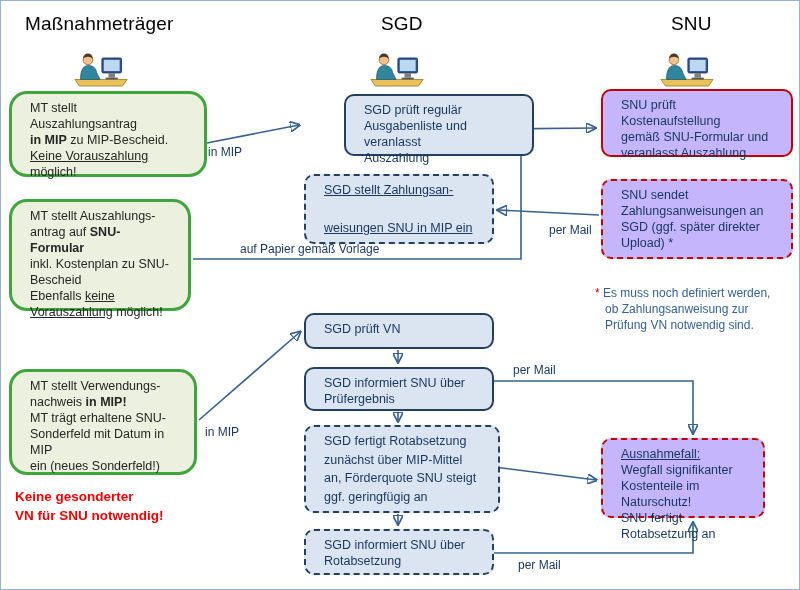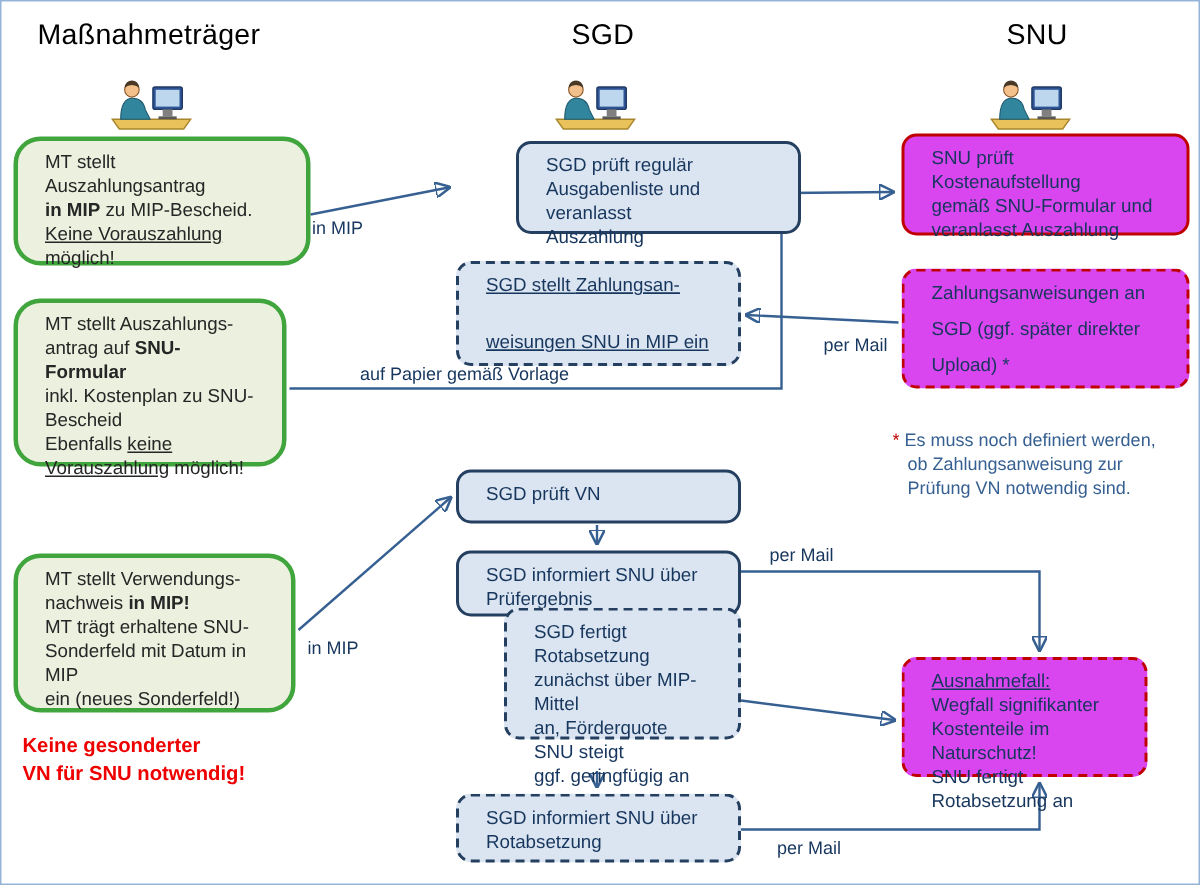--- a/index.html
+++ b/index.html
@@ -13,21 +13,21 @@
   .person { position:absolute; width:56px; height:42px; }
   .connectors { position:absolute; left:0; top:0; pointer-events:none; }
   .connectors path { fill:none; stroke:#376092; stroke-width:1.6; }
   .box {
     position:absolute; display:flex; flex-direction:column; justify-content:space-between;
     font-size:12.5px; line-height:16px; padding:6px 18px; white-space:pre-wrap;
   }
   .box.green  { background:#ebf1de; border:3px solid #41a53d; border-radius:18px; color:#262626; }
   .box.blue   { background:#dbe5f1; border:2.5px solid #243f60; border-radius:10px; color:#17365d; }
   .box.blue.dashed { border-style:dashed; border-width:2px; }
-  .box.red    { background:#d946ef; border:2.5px solid #c00000; border-radius:10px; color:#17365d; }
+  .box.red    { background:#c4b5fd; border:2.5px solid #c00000; border-radius:10px; color:#17365d; }
   .box.red.dashed { border-style:dashed; }
   .arrow-label { position:absolute; font-size:12px; color:#17365d; white-space:nowrap; }
   .footnote { position:absolute; font-size:12px; line-height:16px; color:#376092; white-space:pre-wrap; }
   .warning  { position:absolute; font-size:13.5px; font-weight:bold; color:#ee0000; line-height:19px; white-space:pre-wrap; }
 </style>
 </head>
 <body>
 
 <svg width="0" height="0" style="position:absolute" aria-hidden="true">
   <defs>
@@ -80,25 +80,25 @@
     </svg>
 
   <div class="box green" style="left:8px; top:90px; width:198px; height:86px;"><div><span>MT stellt Auszahlungsantrag</span></div><div><span style="font-weight: bold;">in MIP</span><span> zu MIP-Bescheid.</span></div><div><span style="text-decoration: underline;">Keine Vorauszahlung</span></div><div><span>möglich!</span></div></div>
   <div class="box green" style="left:8px; top:198px; width:182px; height:112px;"><div><span>MT stellt Auszahlungs-</span></div><div><span>antrag auf </span><span style="font-weight: bold;">SNU-Formular</span></div><div><span>inkl. Kostenplan zu SNU-</span></div><div><span>Bescheid</span></div><div><span>Ebenfalls </span><span style="text-decoration: underline;">keine</span></div><div><span style="text-decoration: underline;">Vorauszahlung</span><span> möglich!</span></div></div>
   <div class="box green" style="left:8px; top:368px; width:188px; height:106px;"><div><span>MT stellt Verwendungs-</span></div><div><span>nachweis </span><span style="font-weight: bold;">in MIP!</span></div><div><span>MT trägt erhaltene SNU-</span></div><div><span>Sonderfeld mit Datum in MIP</span></div><div><span>ein (neues Sonderfeld!)</span></div></div>
 
   <div class="box blue" style="left:303px; top:93px; width:190px; height:62px;margin-left:40px;"><div><span>SGD prüft regulär</span></div><div><span>Ausgabenliste und veranlasst</span></div><div><span>Auszahlung</span></div></div>
   <div class="box blue dashed" style="left:303px; top:173px; width:190px; height:70px;text-decoration:underline;"><div><span>SGD stellt </span><span style="text-decoration: underline;">Zahlungsan-</span></div><div><span style="text-decoration: underline;">weisungen</span><span> SNU in MIP ein</span></div></div>
   <div class="box blue" style="left:303px; top:312px; width:190px; height:36px;"><div><span>SGD prüft VN</span></div></div>
   <div class="box blue" style="left:303px; top:366px; width:190px; height:44px;"><div><span>SGD informiert SNU über</span></div><div><span>Prüfergebnis</span></div></div>
-  <div class="box blue dashed" style="left:303px; top:404px; width:158px; height:88px;margin-left:32px;"><div><span>SGD fertigt Rotabsetzung</span></div><div><span>zunächst über MIP-Mittel</span></div><div><span>an, Förderquote SNU steigt</span></div><div><span>ggf. geringfügig an</span></div></div>
+  <div class="box blue dashed" style="left:303px; top:424px; width:196px; height:88px;"><div><span>SGD fertigt Rotabsetzung</span></div><div><span>zunächst über MIP-Mittel</span></div><div><span>an, Förderquote SNU steigt</span></div><div><span>ggf. geringfügig an</span></div></div>
   <div class="box blue dashed" style="left:303px; top:528px; width:190px; height:46px;"><div><span>SGD informiert SNU über</span></div><div><span>Rotabsetzung</span></div></div>
 
   <div class="box red" style="left:600px; top:88px; width:192px; height:68px;"><div><span>SNU prüft Kostenaufstellung</span></div><div><span>gemäß SNU-Formular und</span></div><div><span>veranlasst Auszahlung</span></div></div>
-  <div class="box red dashed" style="left:600px; top:178px; width:192px; height:80px;"><div><span>Zahlungsanweisungen an</span></div><div><span>SGD (ggf. später direkter</span></div><div><span>Upload) *</span></div></div>
+  <div class="box red dashed" style="left:600px; top:178px; width:192px; height:80px;"><div><span>SNU sendet</span></div><div><span>Zahlungsanweisungen an</span></div><div><span>SGD (ggf. später direkter</span></div><div><span>Upload) *</span></div></div>
   <div class="box red dashed" style="left:600px; top:437px; width:164px; height:80px;"><div><span style="text-decoration: underline;">Ausnahmefall:</span></div><div><span>Wegfall signifikanter</span></div><div><span>Kostenteile im Naturschutz!</span></div><div><span>SNU fertigt Rotabsetzung an</span></div></div>
 
   <div class="footnote" style="left:594px; top:284px; width:204px;"><div><span style="color: rgb(192, 0, 0);">* </span><span>Es muss noch definiert werden,</span></div><div><span>   ob Zahlungsanweisung zur</span></div><div><span>   Prüfung VN notwendig sind.</span></div></div>
 
   <div class="warning" style="left:14px; top:486px;"><div><span>Keine gesonderter</span></div><div><span>VN für SNU notwendig!</span></div></div>
 
   <span class="arrow-label" style="left:207px; top:144px;">in MIP</span>
   <span class="arrow-label" style="left:239px; top:241px;">auf Papier gemäß Vorlage</span>
   <span class="arrow-label" style="left:548px; top:222px;">per Mail</span>
   <span class="arrow-label" style="left:204px; top:424px;">in MIP</span>

